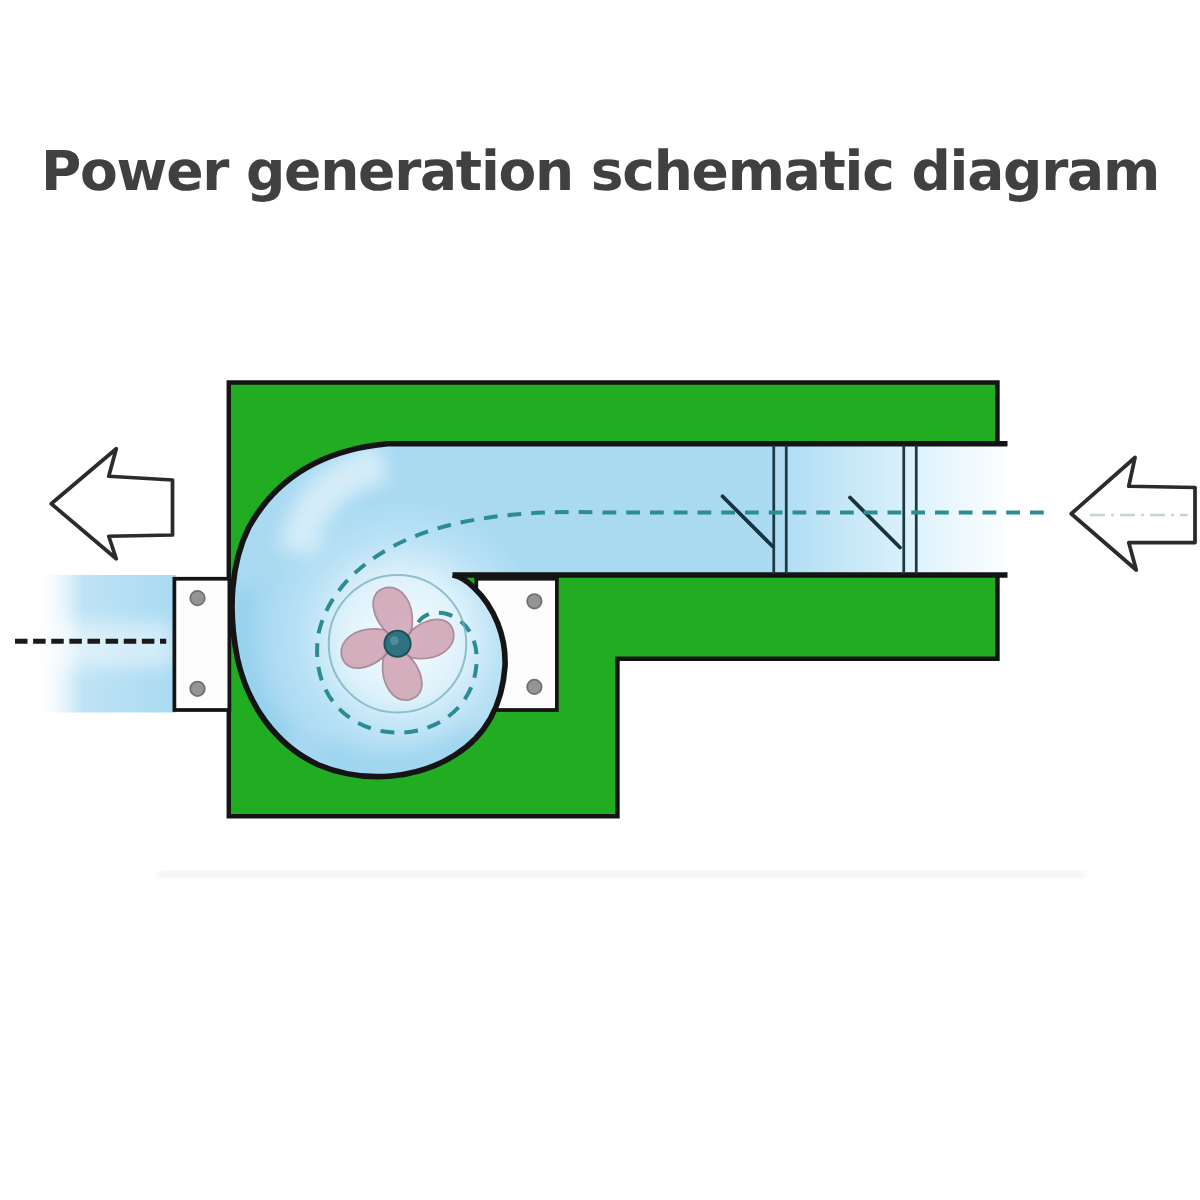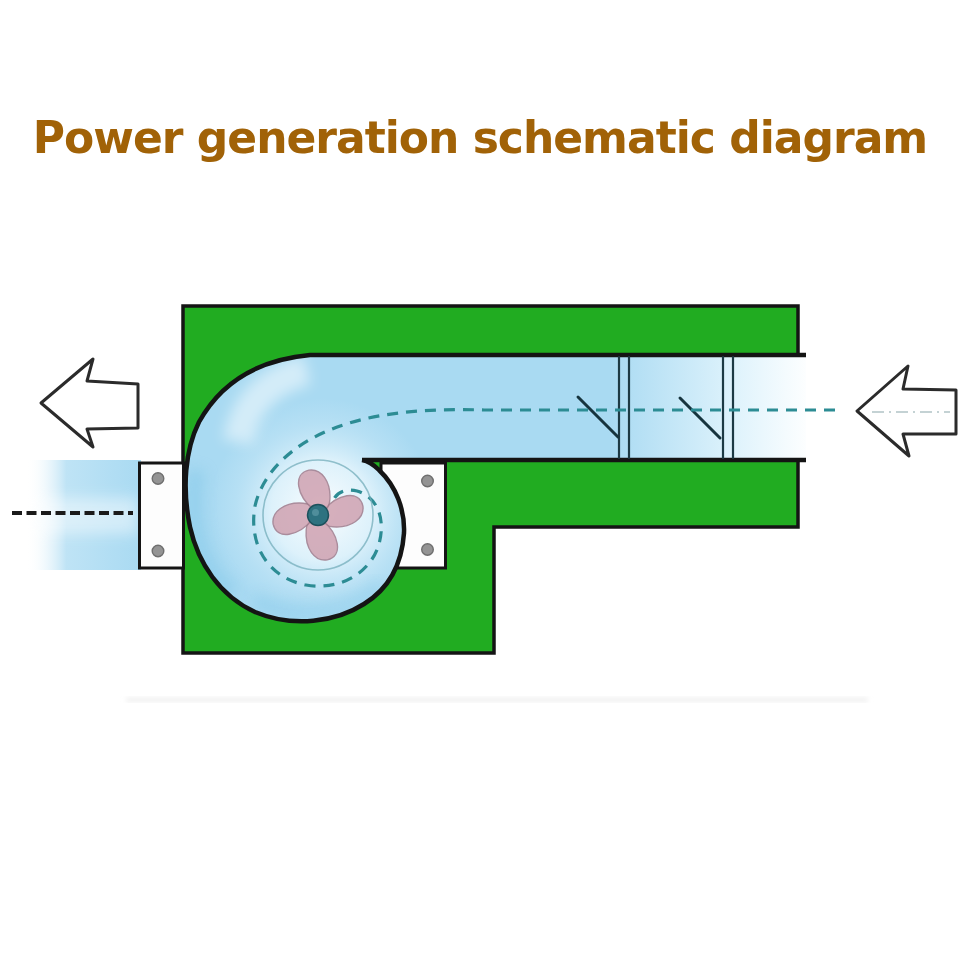--- a/index.html
+++ b/index.html
@@ -7,21 +7,21 @@
          font-family:"DejaVu Sans","Liberation Sans",sans-serif;}
   .title{position:absolute;top:112px;left:0;right:0;text-align:center;
          font-size:44px;font-weight:bold;letter-spacing:-1px;white-space:nowrap;}
   svg{position:absolute;top:0;left:0;}
 </style>
 </head>
 <body>
 
 <div class="stage">
 
-  <div class="title" style="color: #a16207;">Power generation schematic diagram</div>
+  <div class="title" style="color: #404040;">Power generation schematic diagram</div>
 
   <svg width="960" height="960" viewBox="0 0 960 960">
     <defs>
       <linearGradient id="gOutlet" gradientUnits="userSpaceOnUse" x1="26" y1="0" x2="141" y2="0">
         <stop offset="0" stop-color="#ffffff" stop-opacity="0"></stop>
         <stop offset="0.35" stop-opacity="0.75" stop-color="#a9daf2"></stop>
         <stop offset="1" stop-color="#a9daf2"></stop>
       </linearGradient>
       <linearGradient id="gDuct" gradientUnits="userSpaceOnUse" x1="180" y1="0" x2="812" y2="0">
         <stop offset="0" stop-color="#a9daf2"></stop>

